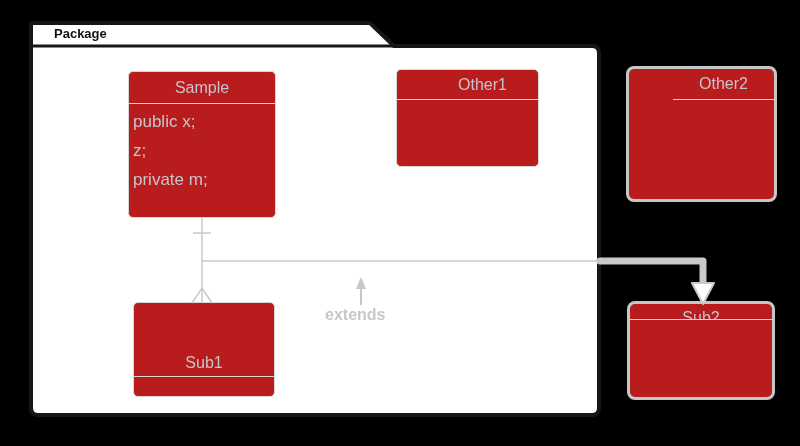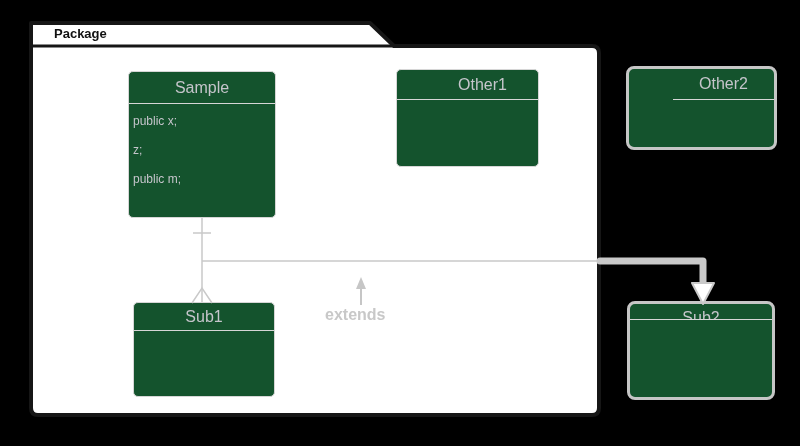--- a/index.html
+++ b/index.html
@@ -32,21 +32,21 @@
     color: #111111;
     z-index: 4;
     white-space: nowrap;
     margin-left: 16px;
   }
 
   
   .class-box {
     position: absolute;
     box-sizing: border-box;
-    background: #14532d;
+    background: #b91c1c;
     border-radius: 5px;
     z-index: 2;
     overflow: hidden;
   }
   .cb-in  { border: 1px solid #d6d6d6; }
   .cb-out { border: 3px solid #c6c6c6; border-radius: 8px; }
   .class-title {
     box-sizing: border-box;
     width: 100%;
     text-align: center;
@@ -54,21 +54,21 @@
     font-size: 16px;
     border-bottom: 1px solid #d6d6d6;
     overflow: hidden;
     white-space: nowrap;
   }
   .class-attrs {
     padding: 3px 4px 0 4px;
   }
   .attr-line {
     color: #c5c5cb;
-    font-size: 12px;
+    font-size: 17px;
     line-height: 29px;
     white-space: nowrap;
   }
 
   
   .edge-label {
     position: absolute;
     left: 325px; top: 306px;
     width: 74px;
     text-align: left;
@@ -91,33 +91,33 @@
 
   <div class="package-label">Package</div>
 
   <div class="boxes-layer">
 
     <div class="class-box cb-in" style="left:128px; top:71px; width:148px; height:147px;">
       <div class="class-title" style="height:32px; line-height:31px;">Sample</div>
       <div class="class-attrs">
         <div class="attr-line">public x;</div>
         <div class="attr-line">z;</div>
-        <div class="attr-line">public m;</div>
+        <div class="attr-line">private m;</div>
       </div>
     </div>
 
     <div class="class-box cb-in" style="left:396px; top:69px; width:143px; height:98px;">
       <div class="class-title" style="height:30px; line-height:29px;padding-left:30px;">Other1</div>
     </div>
 
     <div class="class-box cb-in" style="left:133px; top:302px; width:142px; height:95px;">
-      <div class="class-title" style="height:28px; line-height:27px;">Sub1</div>
+      <div class="class-title" style="height:28px; line-height:27px;margin-top:46px;">Sub1</div>
     </div>
 
-    <div class="class-box cb-out" style="left:626px; top:66px; width:151px; height:84px;padding-left:44px;">
+    <div class="class-box cb-out" style="left:626px; top:66px; width:151px; height:136px;padding-left:44px;">
       <div class="class-title" style="height:31px; line-height:30px;">Other2</div>
     </div>
 
     <div class="class-box cb-out" style="left:627px; top:301px; width:148px; height:99px;">
       <div class="class-title" style="height:16px; line-height:27px;">Sub2</div>
     </div>
 
   </div>
 
   <svg class="layer svg-over" viewBox="0 0 800 446">

